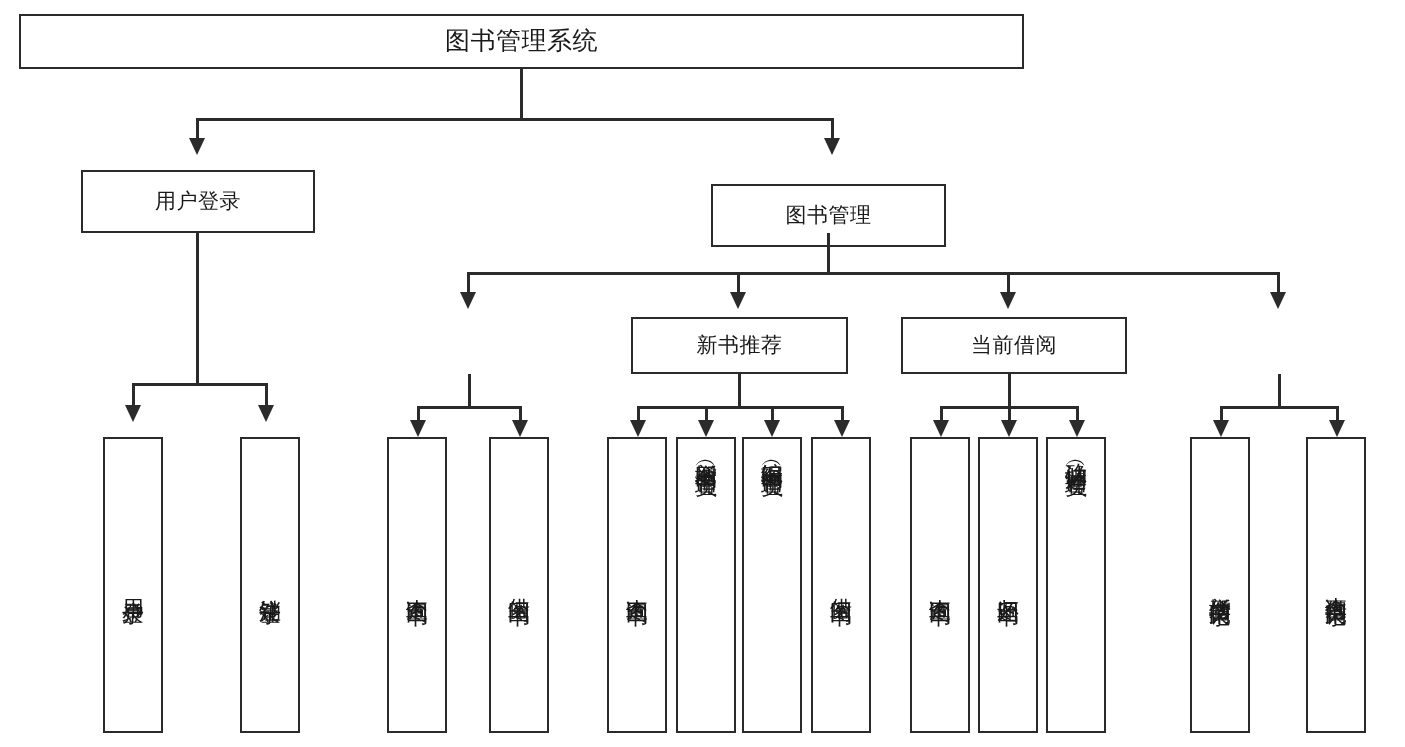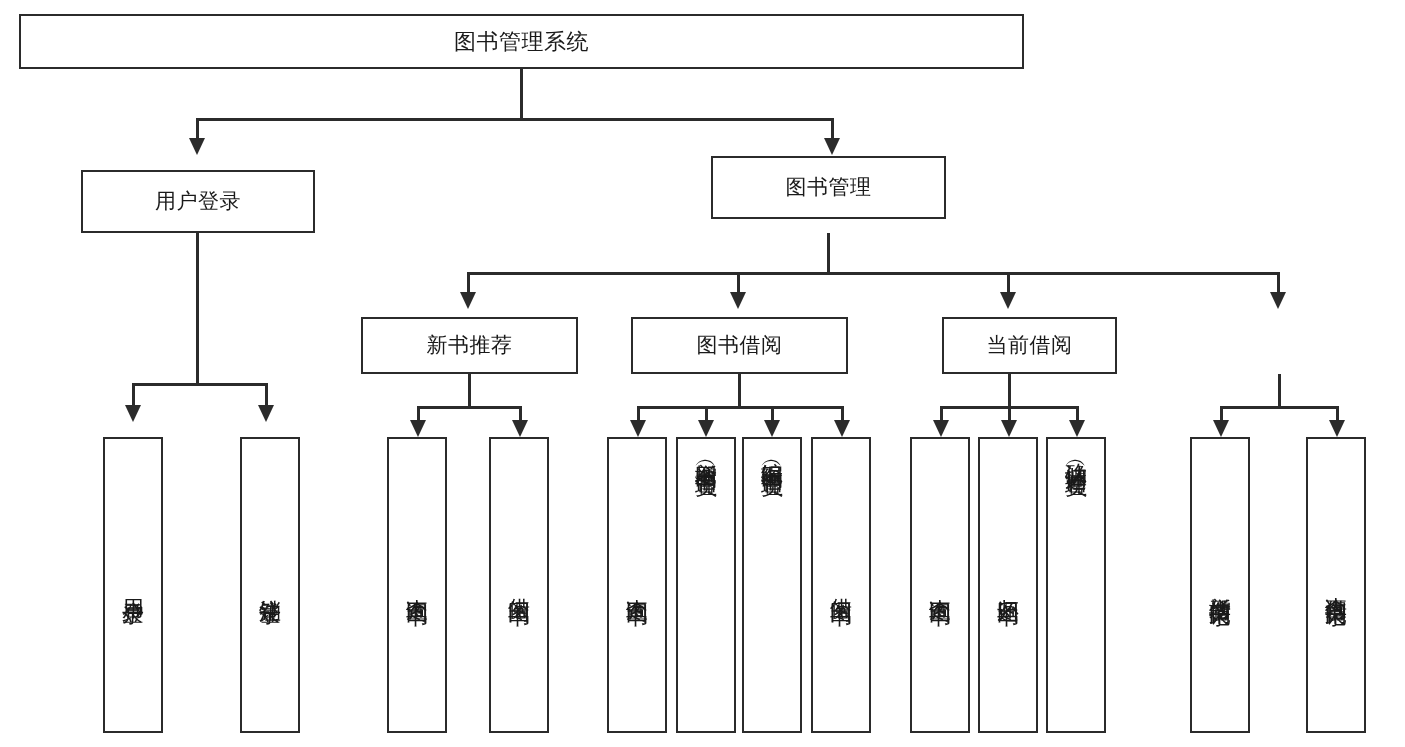--- a/index.html
+++ b/index.html
@@ -29,21 +29,21 @@
     display:block;
     text-align:center;
     line-height:1.05;
     white-space:nowrap;
   }
   
   .node.h .label{
     font-size:21px;
     letter-spacing:0.5px;
   }
-  .node.root .label{font-size:22px;}
+  .node.root .label{font-size:25px;}
   
   .node.v{
     align-items:flex-start;
     justify-content:center;
     padding-top:6px;
   }
   .node.v .label{
     writing-mode:vertical-rl;
     text-orientation:upright;
     font-size:22px;
@@ -94,21 +94,21 @@
   <div class="ln v" style="left:520px;top:69px;width:2.5px;height:50px;"></div>
   <div class="ln h" style="left:197px;top:118px;width:636px;height:2.5px;"></div>
   <div class="ln v" style="left:196px;top:118px;width:2.5px;height:22px;"></div>
   <div class="ln v" style="left:831px;top:118px;width:2.5px;height:22px;"></div>
   <div class="arrow" style="left:189px;top:138px;"></div>
   <div class="arrow" style="left:824px;top:138px;"></div>
 
   <div class="node h" style="left:81px;top:170px;width:234px;height:63px;">
     <span class="label">用户登录</span>
   </div>
-  <div class="node h" style="left:711px;top:156px;width:235px;height:63px;">
+  <div class="node h" style="left:711px;top:184px;width:235px;height:63px;">
     <span class="label">图书管理</span>
   </div>
 
   <div class="ln v" style="left:196px;top:233px;width:2.5px;height:151px;"></div>
   <div class="ln h" style="left:133px;top:383px;width:134px;height:2.5px;"></div>
   <div class="ln v" style="left:132px;top:383px;width:2.5px;height:24px;"></div>
   <div class="ln v" style="left:265px;top:383px;width:2.5px;height:24px;"></div>
   <div class="arrow" style="left:125px;top:405px;"></div>
   <div class="arrow" style="left:258px;top:405px;"></div>
 
@@ -116,27 +116,24 @@
   <div class="ln h" style="left:468px;top:272px;width:812px;height:2.5px;"></div>
   <div class="ln v" style="left:467px;top:272px;width:2.5px;height:22px;"></div>
   <div class="ln v" style="left:737px;top:272px;width:2.5px;height:22px;"></div>
   <div class="ln v" style="left:1007px;top:272px;width:2.5px;height:22px;"></div>
   <div class="ln v" style="left:1277px;top:272px;width:2.5px;height:22px;"></div>
   <div class="arrow" style="left:460px;top:292px;"></div>
   <div class="arrow" style="left:730px;top:292px;"></div>
   <div class="arrow" style="left:1000px;top:292px;"></div>
   <div class="arrow" style="left:1270px;top:292px;"></div>
 
-  <div class="node h" style="left:361px;top:317px;width:217px;height:57px;">
+  <div class="node h" style="left:631px;top:317px;width:217px;height:57px;">
     <span class="label">新书推荐</span>
   </div>
-  <div class="node h" style="left:631px;top:317px;width:217px;height:57px;">
-    <span class="label">图书借阅</span>
-  </div>
-  <div class="node h" style="left:901px;top:317px;width:175px;height:57px;margin-left:41px;">
+  <div class="node h" style="left:901px;top:317px;width:226px;height:57px;">
     <span class="label">当前借阅</span>
   </div>
 
   <div class="ln v" style="left:468px;top:374px;width:2.5px;height:33px;"></div>
   <div class="ln h" style="left:418px;top:406px;width:103px;height:2.5px;"></div>
   <div class="ln v" style="left:417px;top:406px;width:2.5px;height:16px;"></div>
   <div class="ln v" style="left:519px;top:406px;width:2.5px;height:16px;"></div>
   <div class="arrow" style="left:410px;top:420px;"></div>
   <div class="arrow" style="left:512px;top:420px;"></div>
 

